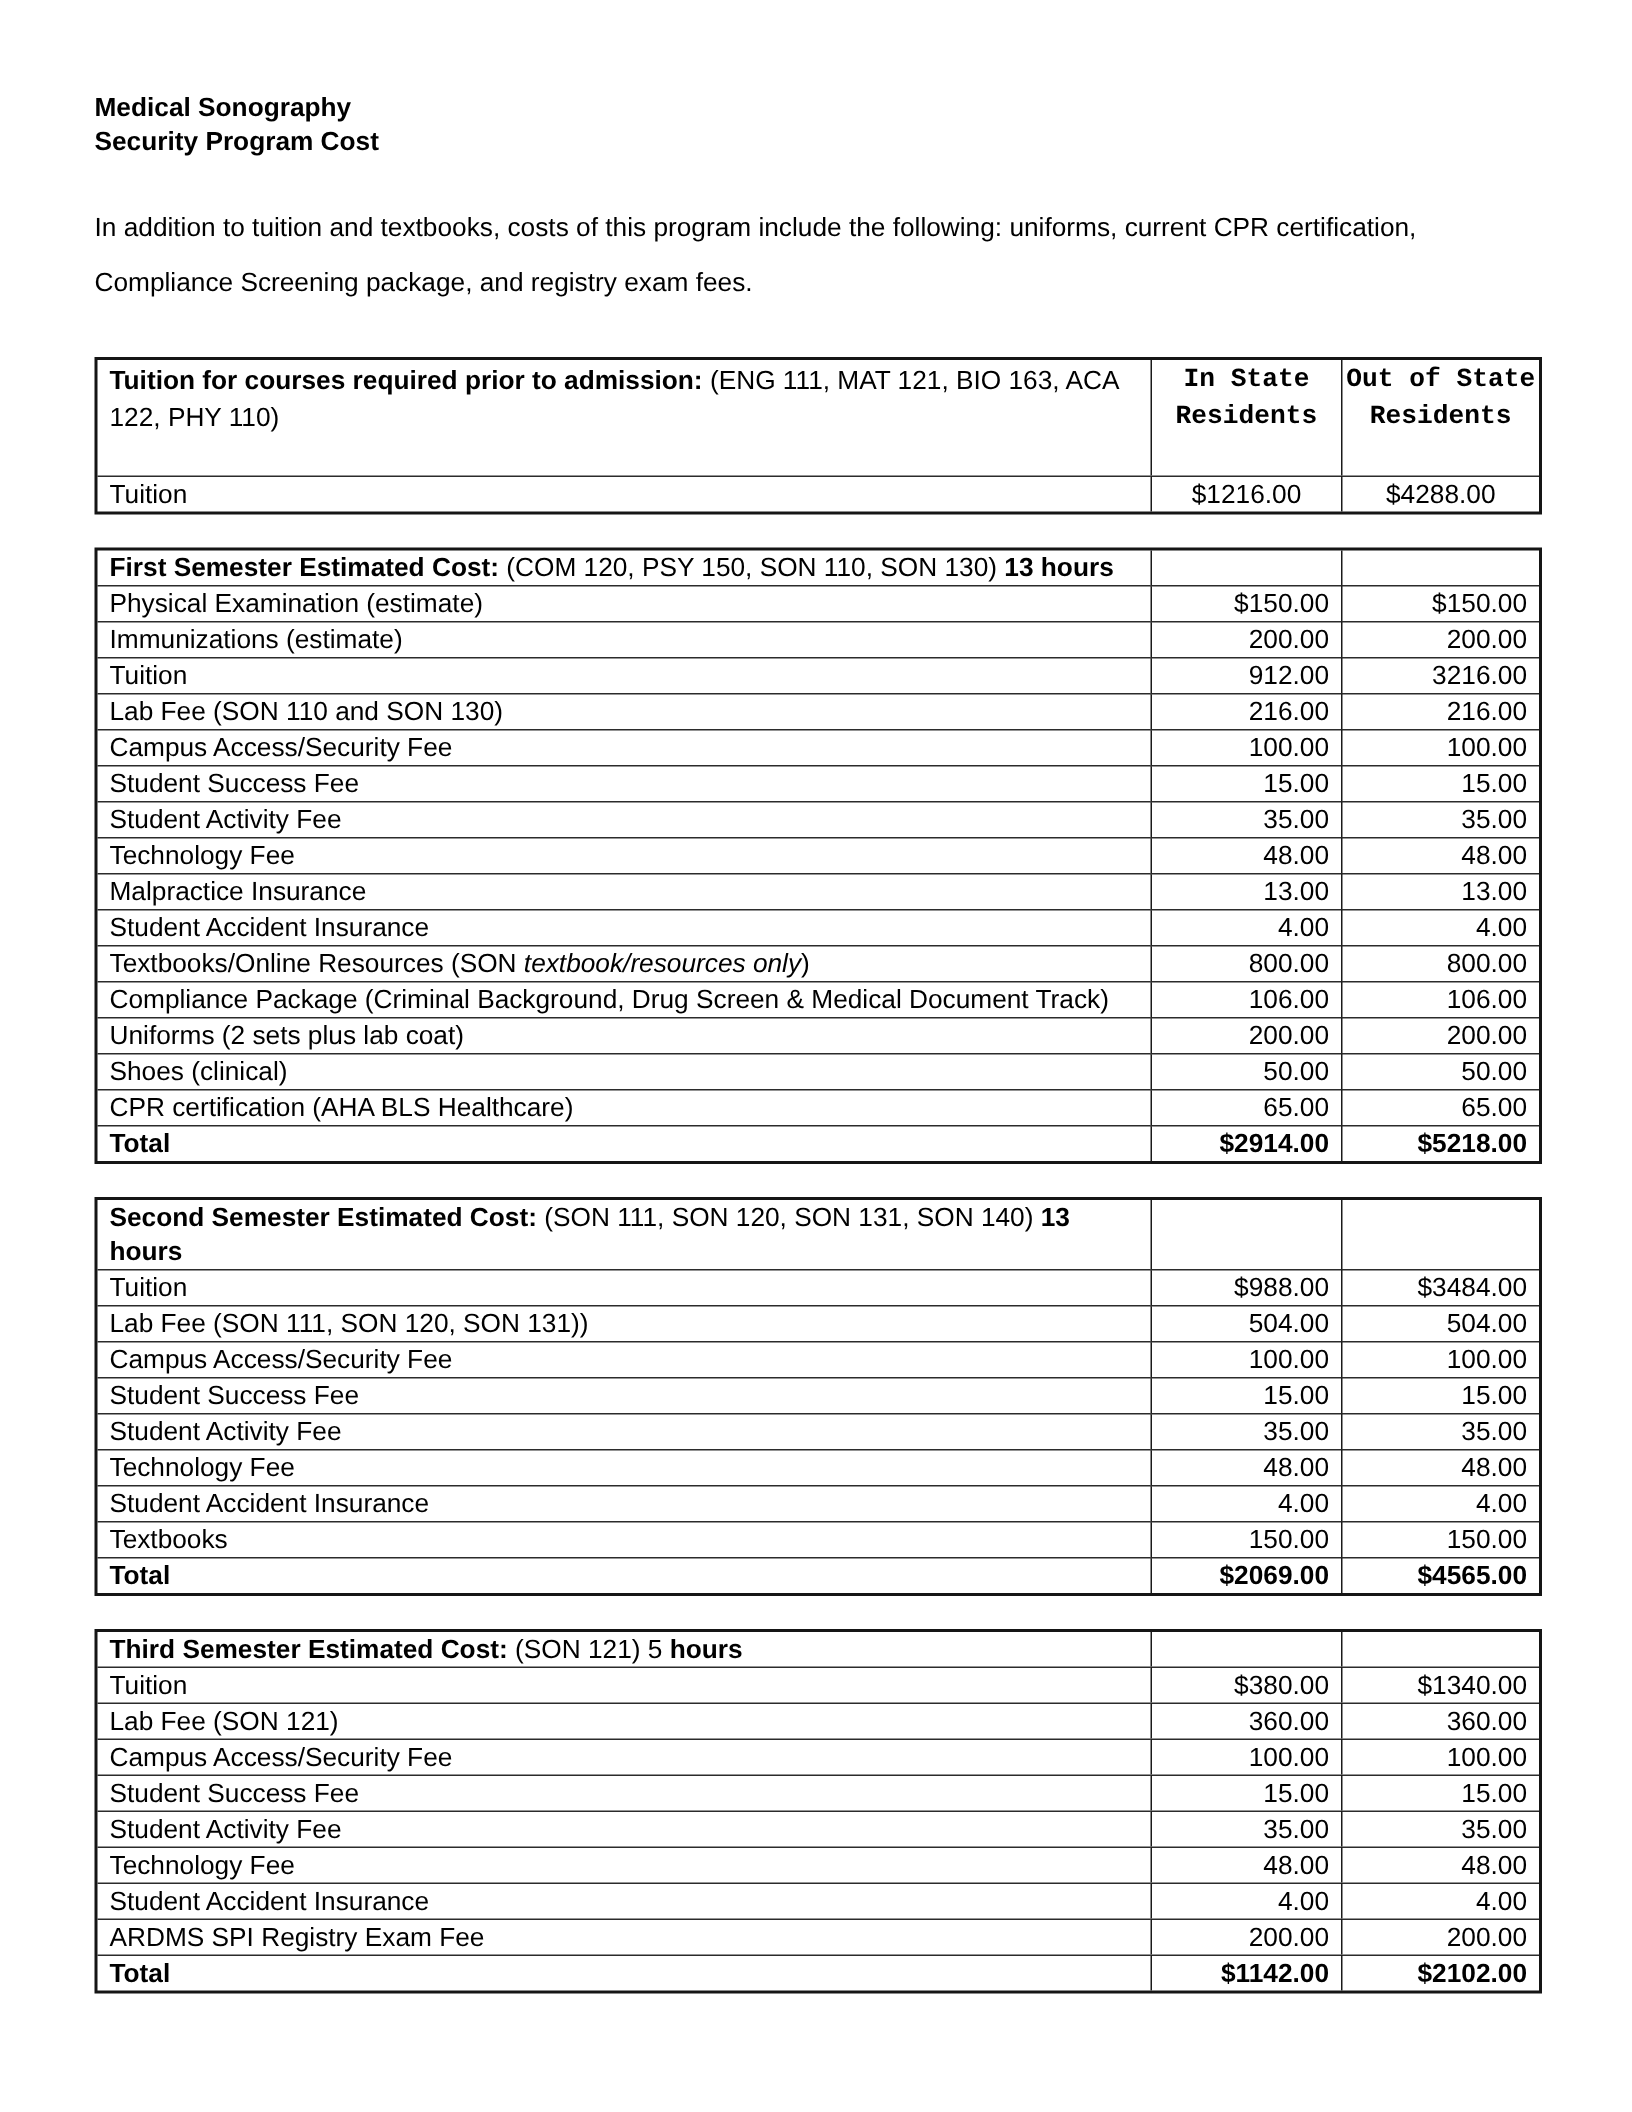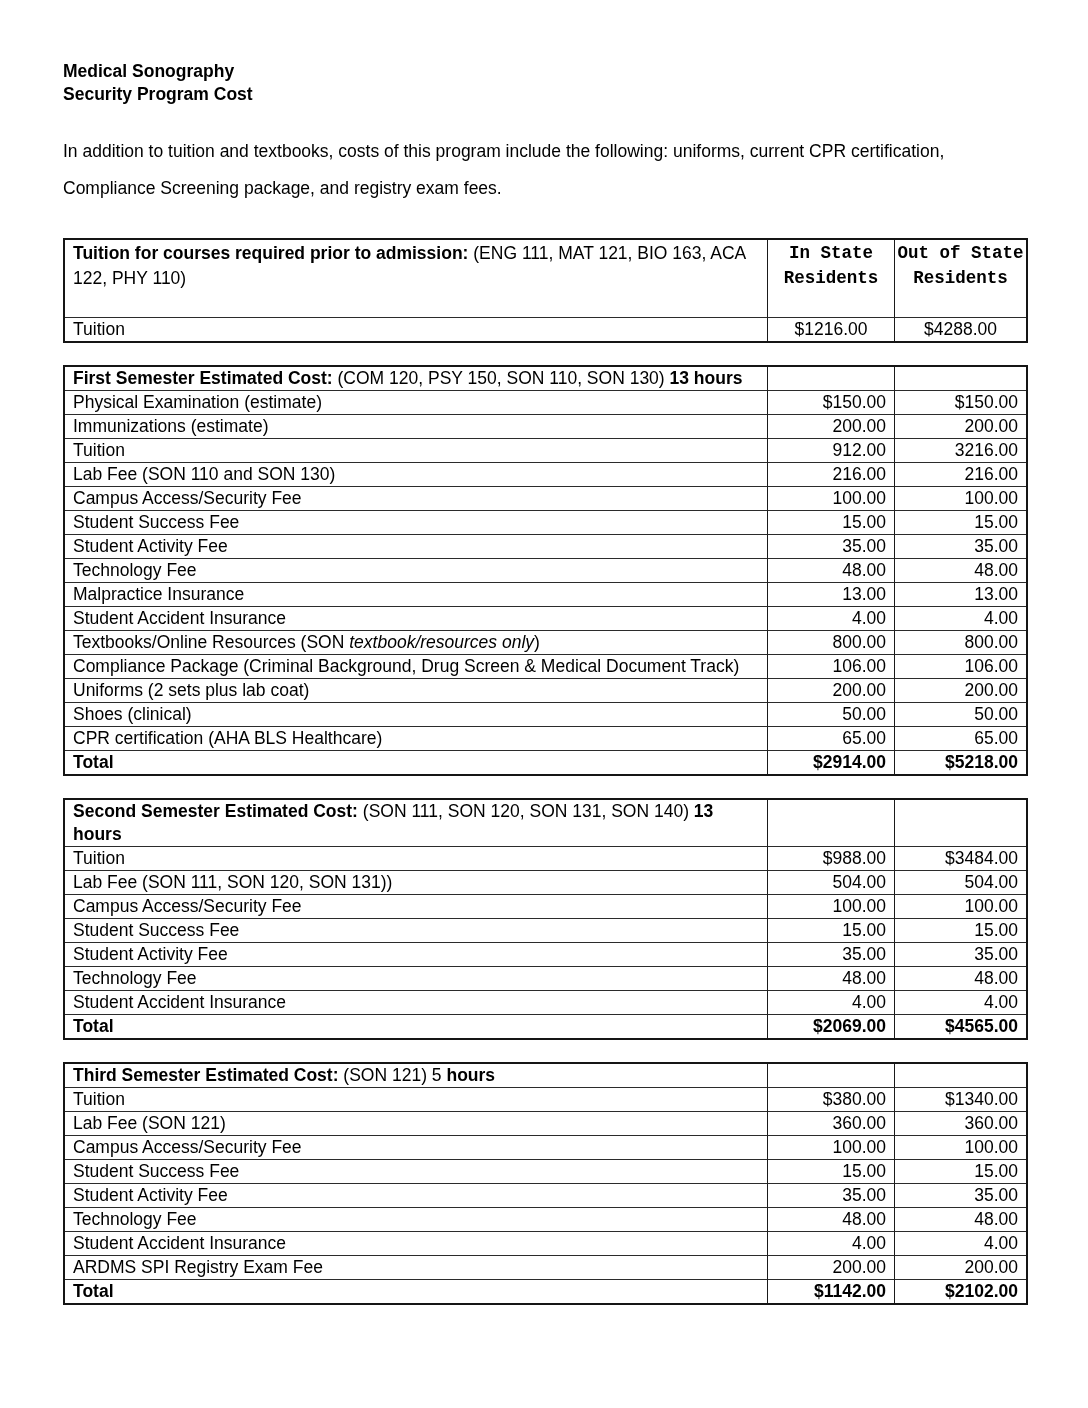--- a/index.html
+++ b/index.html
@@ -206,20 +206,25 @@
           <tr>
             <td class="label">Technology Fee</td>
             <td class="val">48.00</td>
             <td class="val">48.00</td>
           </tr>
           <tr>
             <td class="label">Student Accident Insurance</td>
             <td class="val">4.00</td>
             <td class="val">4.00</td>
           </tr>
+          <tr>
+            <td class="label">Textbooks</td>
+            <td class="val">150.00</td>
+            <td class="val">150.00</td>
+          </tr>
           <tr class="total">
             <td class="tlabel">Total</td>
             <td class="val">$2069.00</td>
             <td class="val">$4565.00</td>
           </tr>
         </tbody>
   </table>
 
   <table class="cost-table">
     <colgroup>

